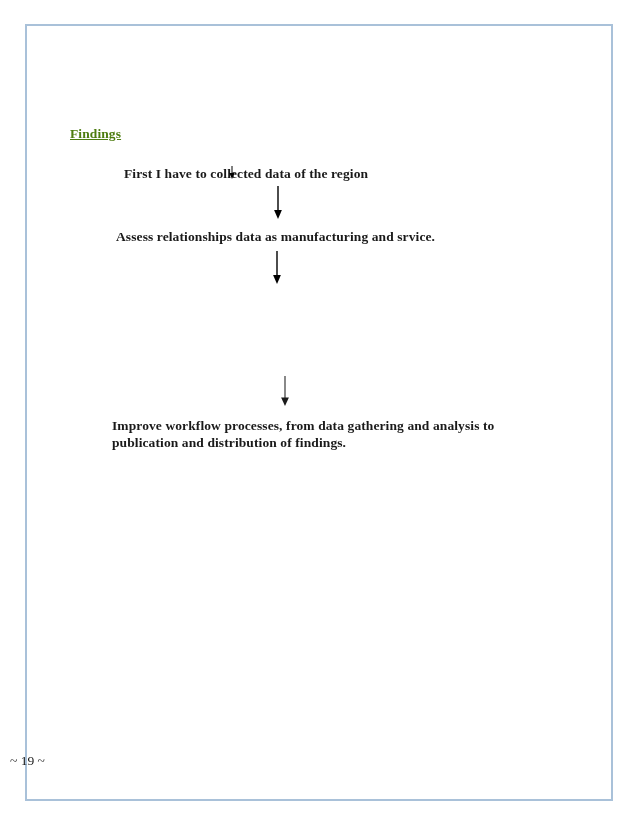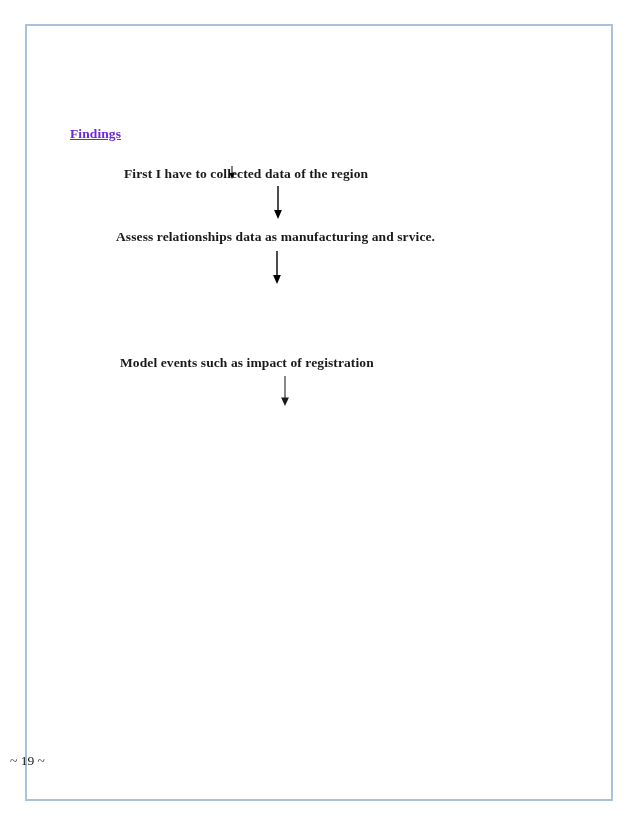--- a/index.html
+++ b/index.html
@@ -35,21 +35,21 @@
     width: 638px;
     height: 826px;
   }
 
   .heading {
     position: absolute;
     left: 70px;
     top: 126px;
     font-size: 13.5px;
     font-weight: bold;
-    color: #6d28d9;
+    color: #4d7c0f;
     text-decoration: underline;
     letter-spacing: 0.1px;
     white-space: nowrap;
   }
 
   .step-text {
     position: absolute;
     font-size: 13.5px;
     font-weight: bold;
     color: #1a1a1a;
@@ -129,25 +129,25 @@
 
   <div class="step-text" id="step-2">Assess relationships data as manufacturing and srvice.</div>
 
   <span class="arrow" id="arrow-2">
     <svg width="14" height="34" viewBox="0 0 14 34">
       <line x1="7" y1="0" x2="7" y2="26" stroke="#000000" stroke-width="1.4"></line>
       <polygon points="7,33 3.1,24 10.9,24" fill="#000000"></polygon>
     </svg>
   </span>
 
-  <div class="step-text" id="step-3">Model events such as impact of registration</div>
 
   <span class="arrow" id="arrow-3">
     <svg width="14" height="31" viewBox="0 0 14 31">
       <line x1="7" y1="0" x2="7" y2="23" stroke="#6b6b6b" stroke-width="1.6"></line>
       <polygon points="7,30 3.1,21.5 10.9,21.5" fill="#1a1a1a"></polygon>
     </svg>
   </span>
 
+  <div id="step-4">Improve workflow processes, from data gathering and analysis to publication and distribution of findings.</div>
 
   <div id="page-number">~ 19 ~</div>
 
 </div>
 
 </body></html>

